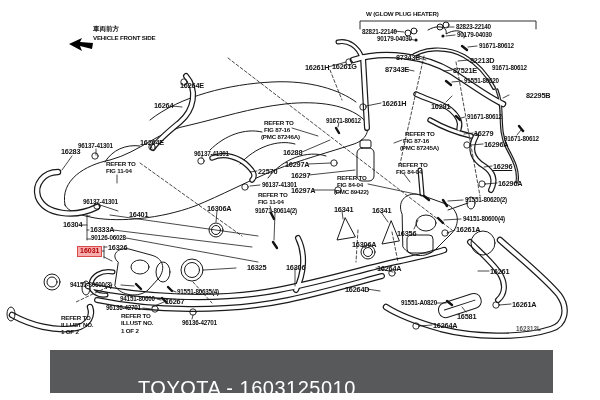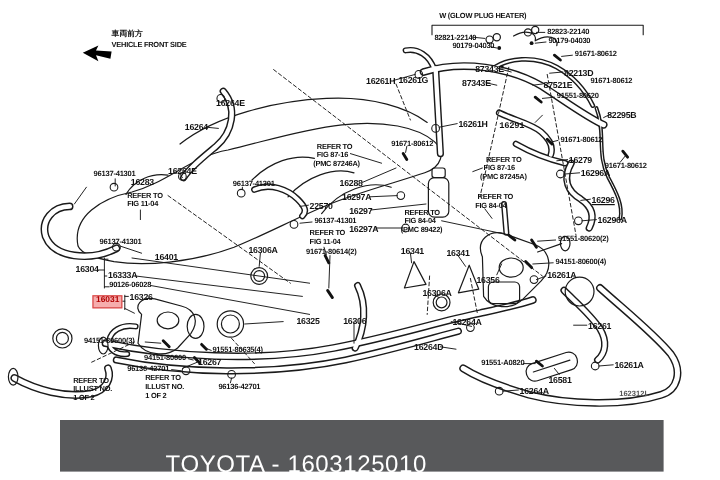--- a/index.html
+++ b/index.html
@@ -256,30 +256,30 @@
       <div class="lbl sz-s" style="left: 377px; top: 36px;">90179-04030</div>
       <div class="lbl sz-s" style="left: 456px; top: 24px;">82823-22140</div>
       <div class="lbl sz-s" style="left: 457px; top: 32px;">90179-04030</div>
       <div class="lbl sz-s" style="left: 479px; top: 43px;">91671-80612</div>
       <div class="lbl sz-m" style="left: 396px; top: 54px;">87343E</div>
       <div class="lbl sz-m" style="left: 470px; top: 57px;">82213D</div>
       <div class="lbl sz-m" style="left: 385px; top: 66px;">87343E</div>
       <div class="lbl sz-m" style="left: 453px; top: 67px;">87521E</div>
       <div class="lbl sz-s" style="left: 492px; top: 65px;">91671-80612</div>
       <div class="lbl sz-s" style="left: 464px; top: 78px;">91551-80620</div>
-      <div class="lbl sz-m" style="left: 506px; top: 92px;">82295B</div>
-      <div class="lbl sz-m" style="left: 416px; top: 103px; font-family: Liberation Mono, monospace;">16291</div>
+      <div class="lbl sz-m" style="left: 494px; top: 92px; padding-left: 32px;">82295B</div>
+      <div class="lbl sz-m" style="left: 431px; top: 103px;">16291</div>
       <div class="lbl sz-s" style="left: 467px; top: 114px;">91671-80612</div>
       <div class="lbl sz-m" style="left: 305px; top: 64px;">16261H</div>
       <div class="lbl sz-m" style="left: 332px; top: 63px;">16261G</div>
       <div class="lbl sz-m" style="left: 382px; top: 100px;">16261H</div>
       <div class="lbl sz-m" style="left: 180px; top: 82px;">16264E</div>
       <div class="lbl sz-m" style="left: 154px; top: 102px;">16264</div>
       <div class="lbl sz-m" style="left: 140px; top: 139px;">16264E</div>
-      <div class="lbl sz-m" style="left: 61px; top: 148px; margin-left: 48px;">16283</div>
+      <div class="lbl sz-m" style="left: 61px; top: 148px;">16283</div>
       <div class="lbl sz-s" style="left: 78px; top: 143px;">96137-41301</div>
       <div class="lbl note" style="left: 106px; top: 161px;">REFER TO</div>
       <div class="lbl note" style="left: 106px; top: 168px;">FIG 11-04</div>
       <div class="lbl sz-s" style="left: 194px; top: 151px;">96137-41301</div>
       <div class="lbl sz-s" style="left: 83px; top: 199px;">96137-41301</div>
       <div class="lbl sz-m" style="left: 91px; top: 211px; padding-left: 38px;">16401</div>
       <div class="lbl sz-m" style="left: 63px; top: 221px;">16304</div>
       <div class="lbl sz-m" style="left: 90px; top: 226px;">16333A</div>
       <div class="lbl sz-s" style="left: 91px; top: 235px;">90126-06028</div>
       <div class="lbl sz-m" style="left: 108px; top: 244px;">16326</div>

